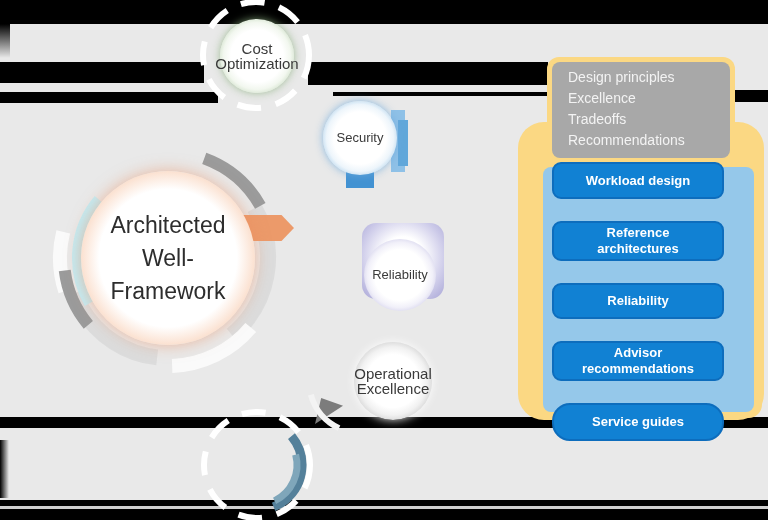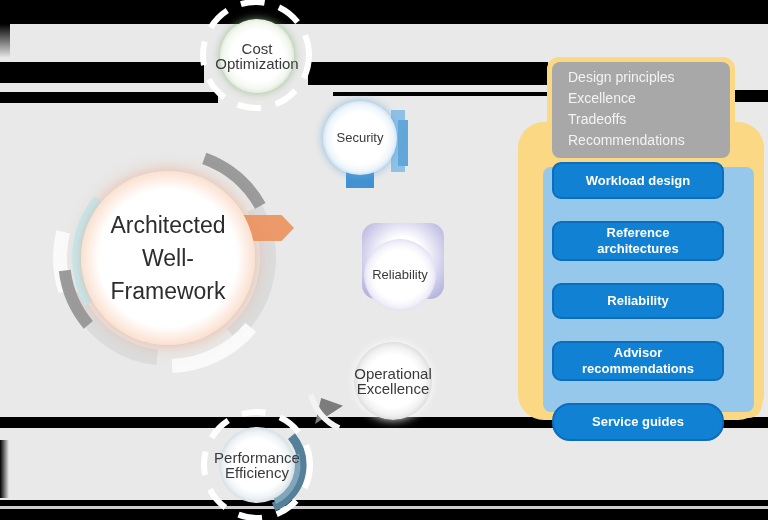--- a/index.html
+++ b/index.html
@@ -121,24 +121,20 @@
   <div class="circle c-opex">
     <span class="lbl lbl-sm">Operational</span>
     <span class="lbl lbl-sm">Excellence</span>
   </div>
 
   <svg class="ringsvg" style="left:191px;top:399px;z-index:3;" width="132" height="132" viewBox="0 0 132 132">
     <circle cx="66" cy="66" r="45" fill="none" stroke="#54809a" stroke-width="9" stroke-dasharray="85 500" transform="rotate(-40 66 66)"></circle>
     <circle cx="66" cy="66" r="40" fill="none" stroke="#7fa6ba" stroke-width="7" stroke-dasharray="55 500" transform="rotate(-15 66 66)"></circle>
     <circle cx="66" cy="66" r="53" fill="none" stroke="#ffffff" stroke-width="6" stroke-dasharray="24 15"></circle>
   </svg>
-  <div class="circle c-perf">
-    <span class="lbl lbl-sm">Performance</span>
-    <span class="lbl lbl-sm">Efficiency</span>
-  </div>
 
   <div class="abs panel-big"></div>
   <div class="abs panel-top"></div>
   <div class="abs panel-tab"></div>
   <div class="abs panel-bump"></div>
 
   <div class="abs gray-box">
     <div class="gline">Design principles</div>
     <div class="gline">Excellence</div>
     <div class="gline">Tradeoffs</div>

